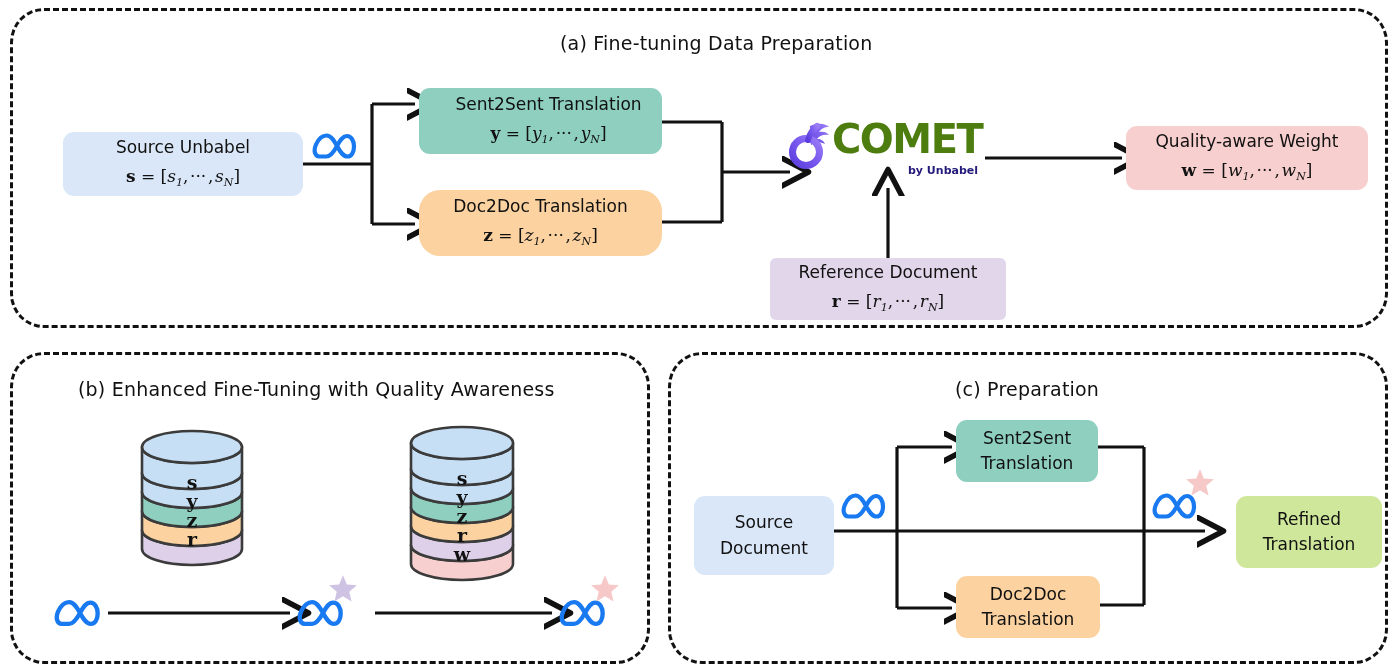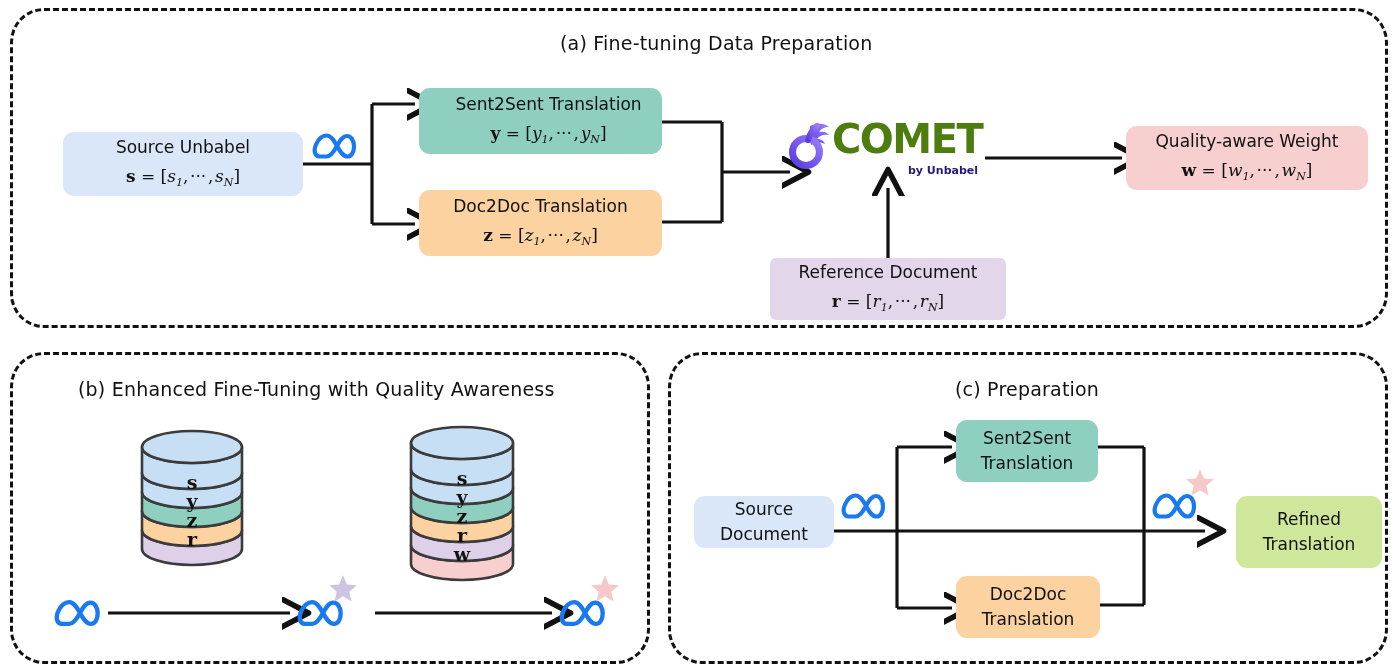--- a/index.html
+++ b/index.html
@@ -199,21 +199,21 @@
     </svg>
   </div>
 
   <div class="nodebox" style="left:419px; top:88px; width:243px; height:66px; background:#8ecfc0;padding-left:16px;">
     <div class="line1">Sent2Sent Translation</div>
     <div class="line2">
       <span class="bf">y</span> = [<span class="it">y</span><span class="sub">1</span>, ··· , <span class="it">y</span><span class="sub">N</span>]
     </div>
   </div>
 
-  <div class="nodebox" style="left:419px; top:190px; width:243px; height:66px; background:#fbd2a0;">
+  <div class="nodebox" style="left:419px; top:190px; width:243px; height:66px; background:#fbd2a0;border-radius:21px;">
     <div class="line1">Doc2Doc Translation</div>
     <div class="line2">
       <span class="bf">z</span> = [<span class="it">z</span><span class="sub">1</span>, ··· , <span class="it">z</span><span class="sub">N</span>]
     </div>
   </div>
 
   <div id="comet-logo">
     <svg width="46" height="54" viewBox="0 0 46 54" style="position:absolute;left:0;top:8px;">
       <defs>
         <linearGradient id="cometgrad" x1="0" y1="1" x2="1" y2="0">
@@ -316,21 +316,21 @@
   <div class="star" style="left:589px; top:573px;">
     <svg width="32" height="32" viewBox="0 0 24 24">
       <path d="M12,1.6 L14.9,8.6 L22.4,9.2 L16.7,14.1 L18.4,21.4 L12,17.4
                L5.6,21.4 L7.3,14.1 L1.6,9.2 L9.1,8.6 Z" fill="#f6c8c8"></path>
     </svg>
   </div>
 
   <div class="panel" id="panel-c"></div>
   <div class="panel-title" style="left:955px; top:378px;">(c)  Preparation</div>
 
-  <div class="nodebox two-line-plain" style="left:694px; top:496px; width:140px; height:52px; background:#d9e7f8;text-align:center;">
+  <div class="nodebox two-line-plain" style="left:694px; top:496px; width:140px; height:79px; background:#d9e7f8;text-align:center;">
     <div class="line1">Source</div>
     <div class="line1">Document</div>
   </div>
 
   <div class="meta-logo" style="left:841px; top:488px;">
     <svg width="50" height="36" viewBox="0 0 50 36">
       <path d="M7.5,28.5 C2.5,28.5 1.5,22 4,16.5 C6.5,11 10.5,7.5 14.5,7.5
                C19,7.5 22,12.5 25,18 C28,23.5 31,28.5 35.5,28.5
                C39.5,28.5 42,24 42,18.5 C42,12.5 39,8 35,8
                C31,8 28.5,11.5 25,18 C21.5,24.5 18.5,28.5 14.5,28.5 Z" fill="none" stroke="#1879f0" stroke-width="4.2" stroke-linecap="round" stroke-linejoin="round"></path>

